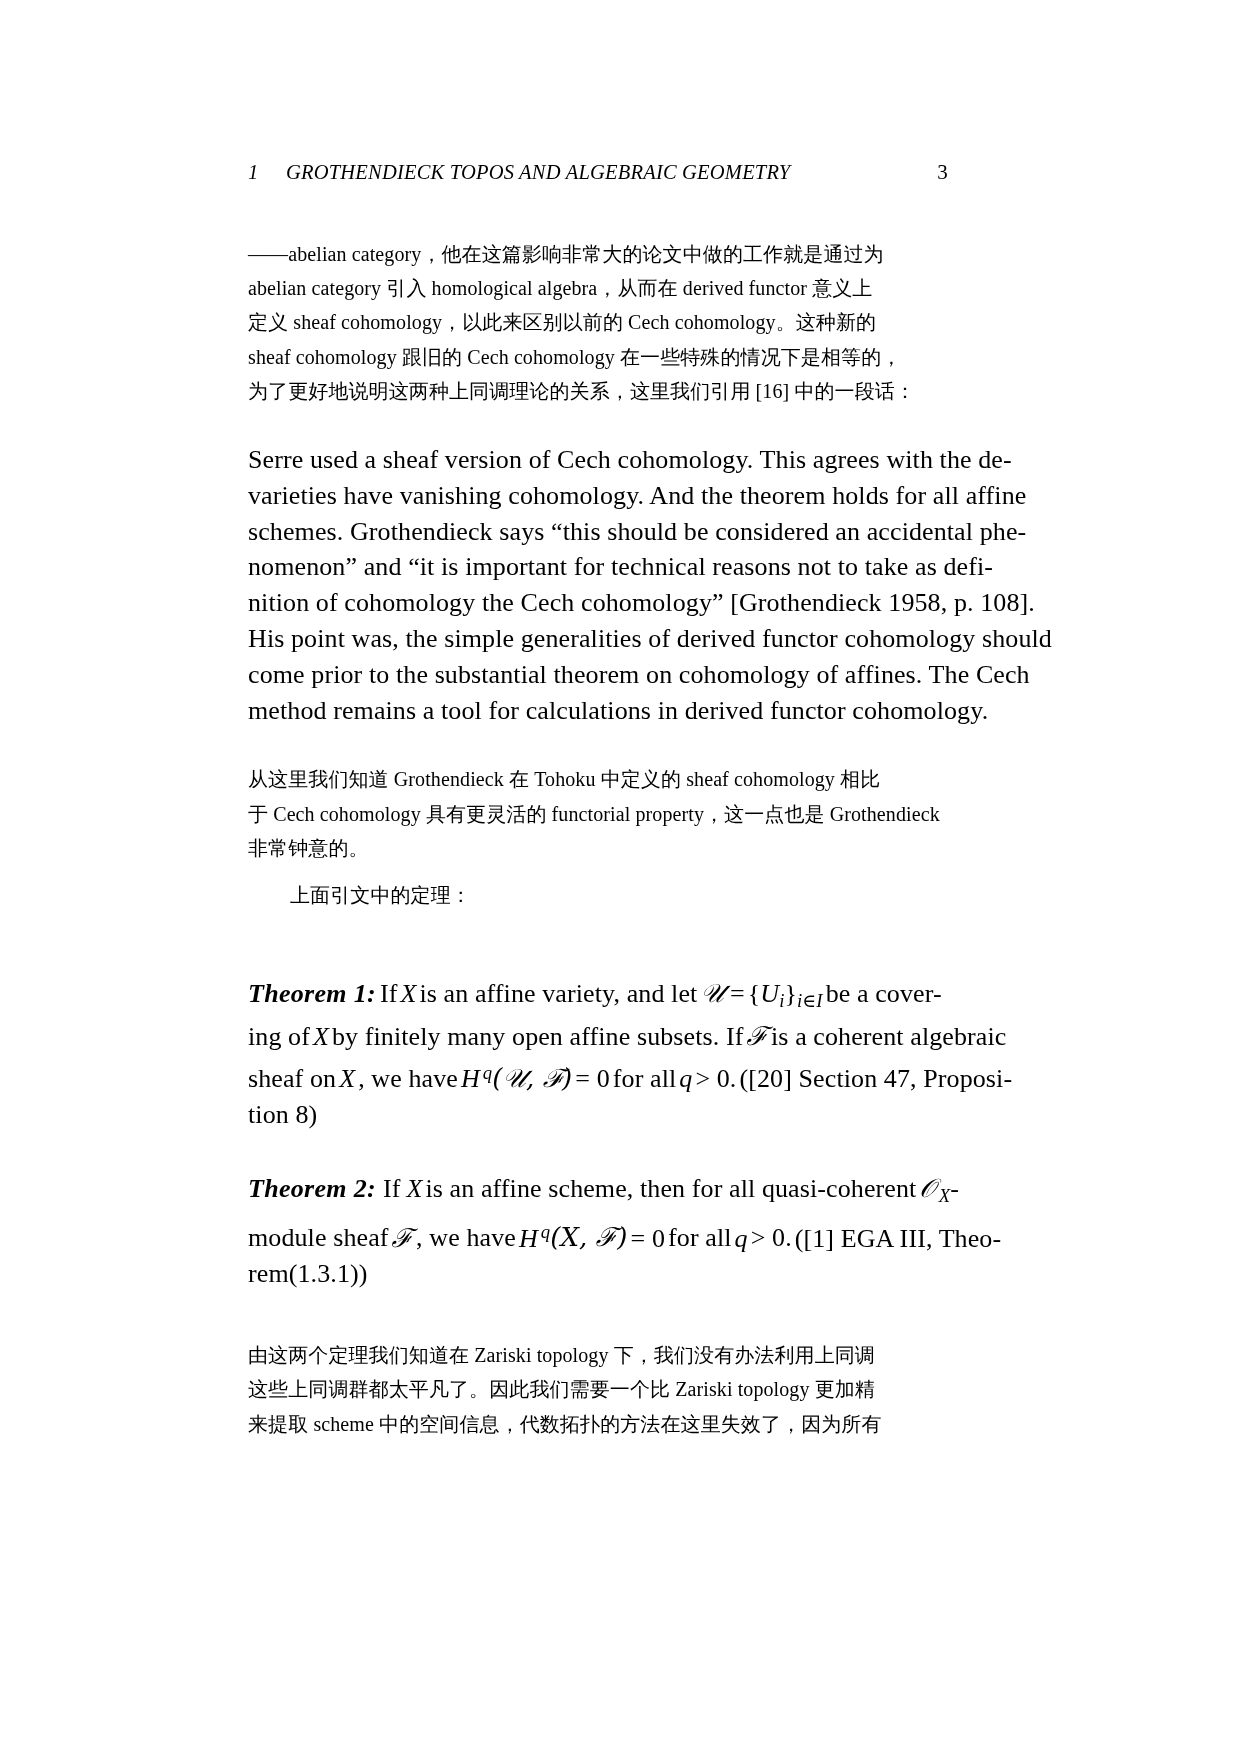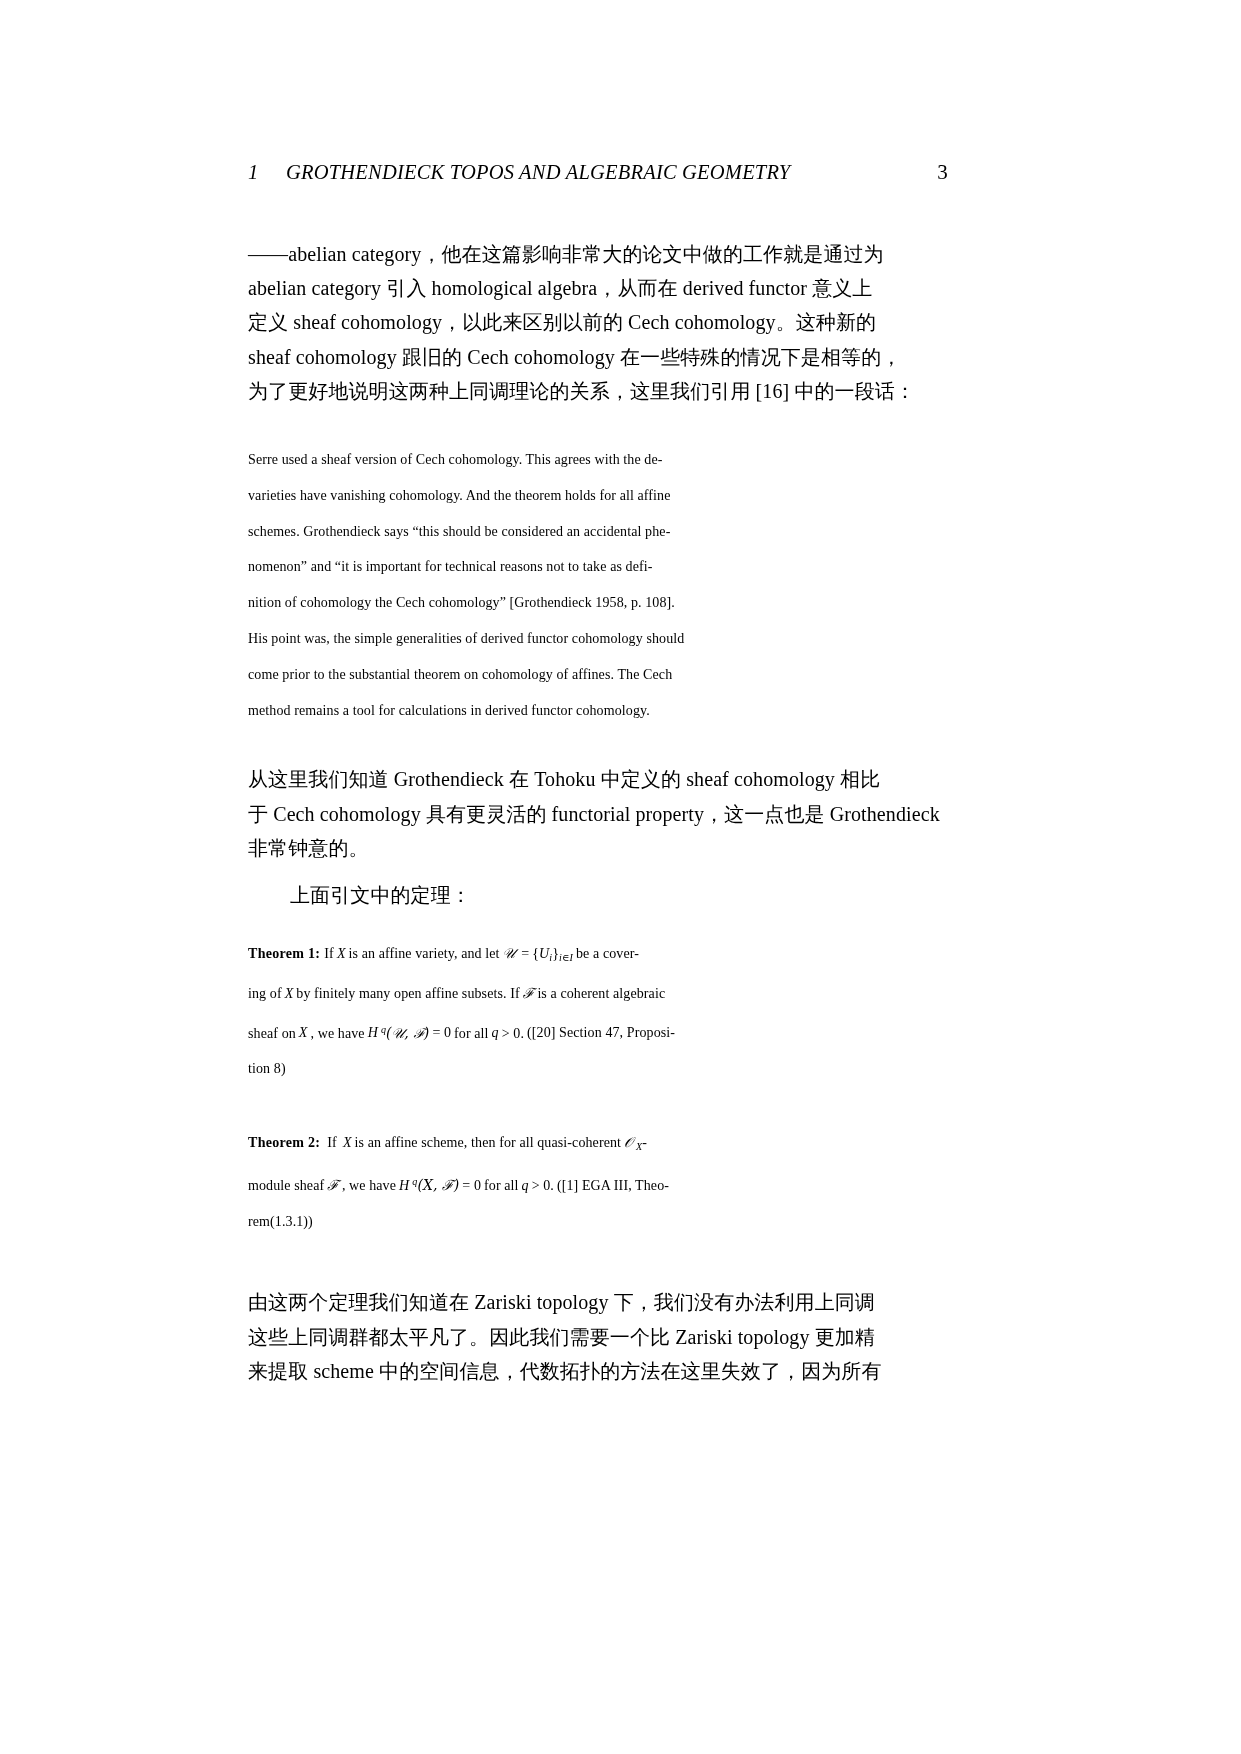--- a/index.html
+++ b/index.html
@@ -60,39 +60,40 @@
     line-height: 33.6px;
     letter-spacing: 0.1px;
   }
   
   .cjk {
     font-family: "Liberation Serif", "DejaVu Serif", serif;
     font-size: 20px;
     line-height: 34.2px;
   }
   .eng {
-    font-size: 14px;
+    font-size: 26px;
     line-height: 35.8px;
   }
   .indent {
     padding-left: 42px;
   }
 
   
   .blk-p1  { margin-top: 0;    margin-bottom: 34px; }
   .blk-quote { margin-top: 0;  margin-bottom: 34px; }
   .blk-p2  { margin-top: 0;    margin-bottom: 13px; }
-  .blk-p2b { margin-top: 0;    margin-bottom: 24px; }
+  .blk-p2b { margin-top: 0;    margin-bottom: 64px; }
   .blk-th1 { margin-top: 0;    margin-bottom: 38px; }
   .blk-th2 { margin-top: 12px;    margin-bottom: 46px; }
   .blk-p3  { margin-top: 0;    margin-bottom: 15px; }
 
   
   .thm-label {
     font-weight: bold;
+    font-style: italic;
     letter-spacing: 0.3px;
     padding-right: 4px;
   }
 
   
   .mi { font-style: italic; }
   .mcal { font-family: "DejaVu Serif", serif; font-style: italic; }
   .sub {
     font-size: 0.72em;
     vertical-align: -0.28em;

